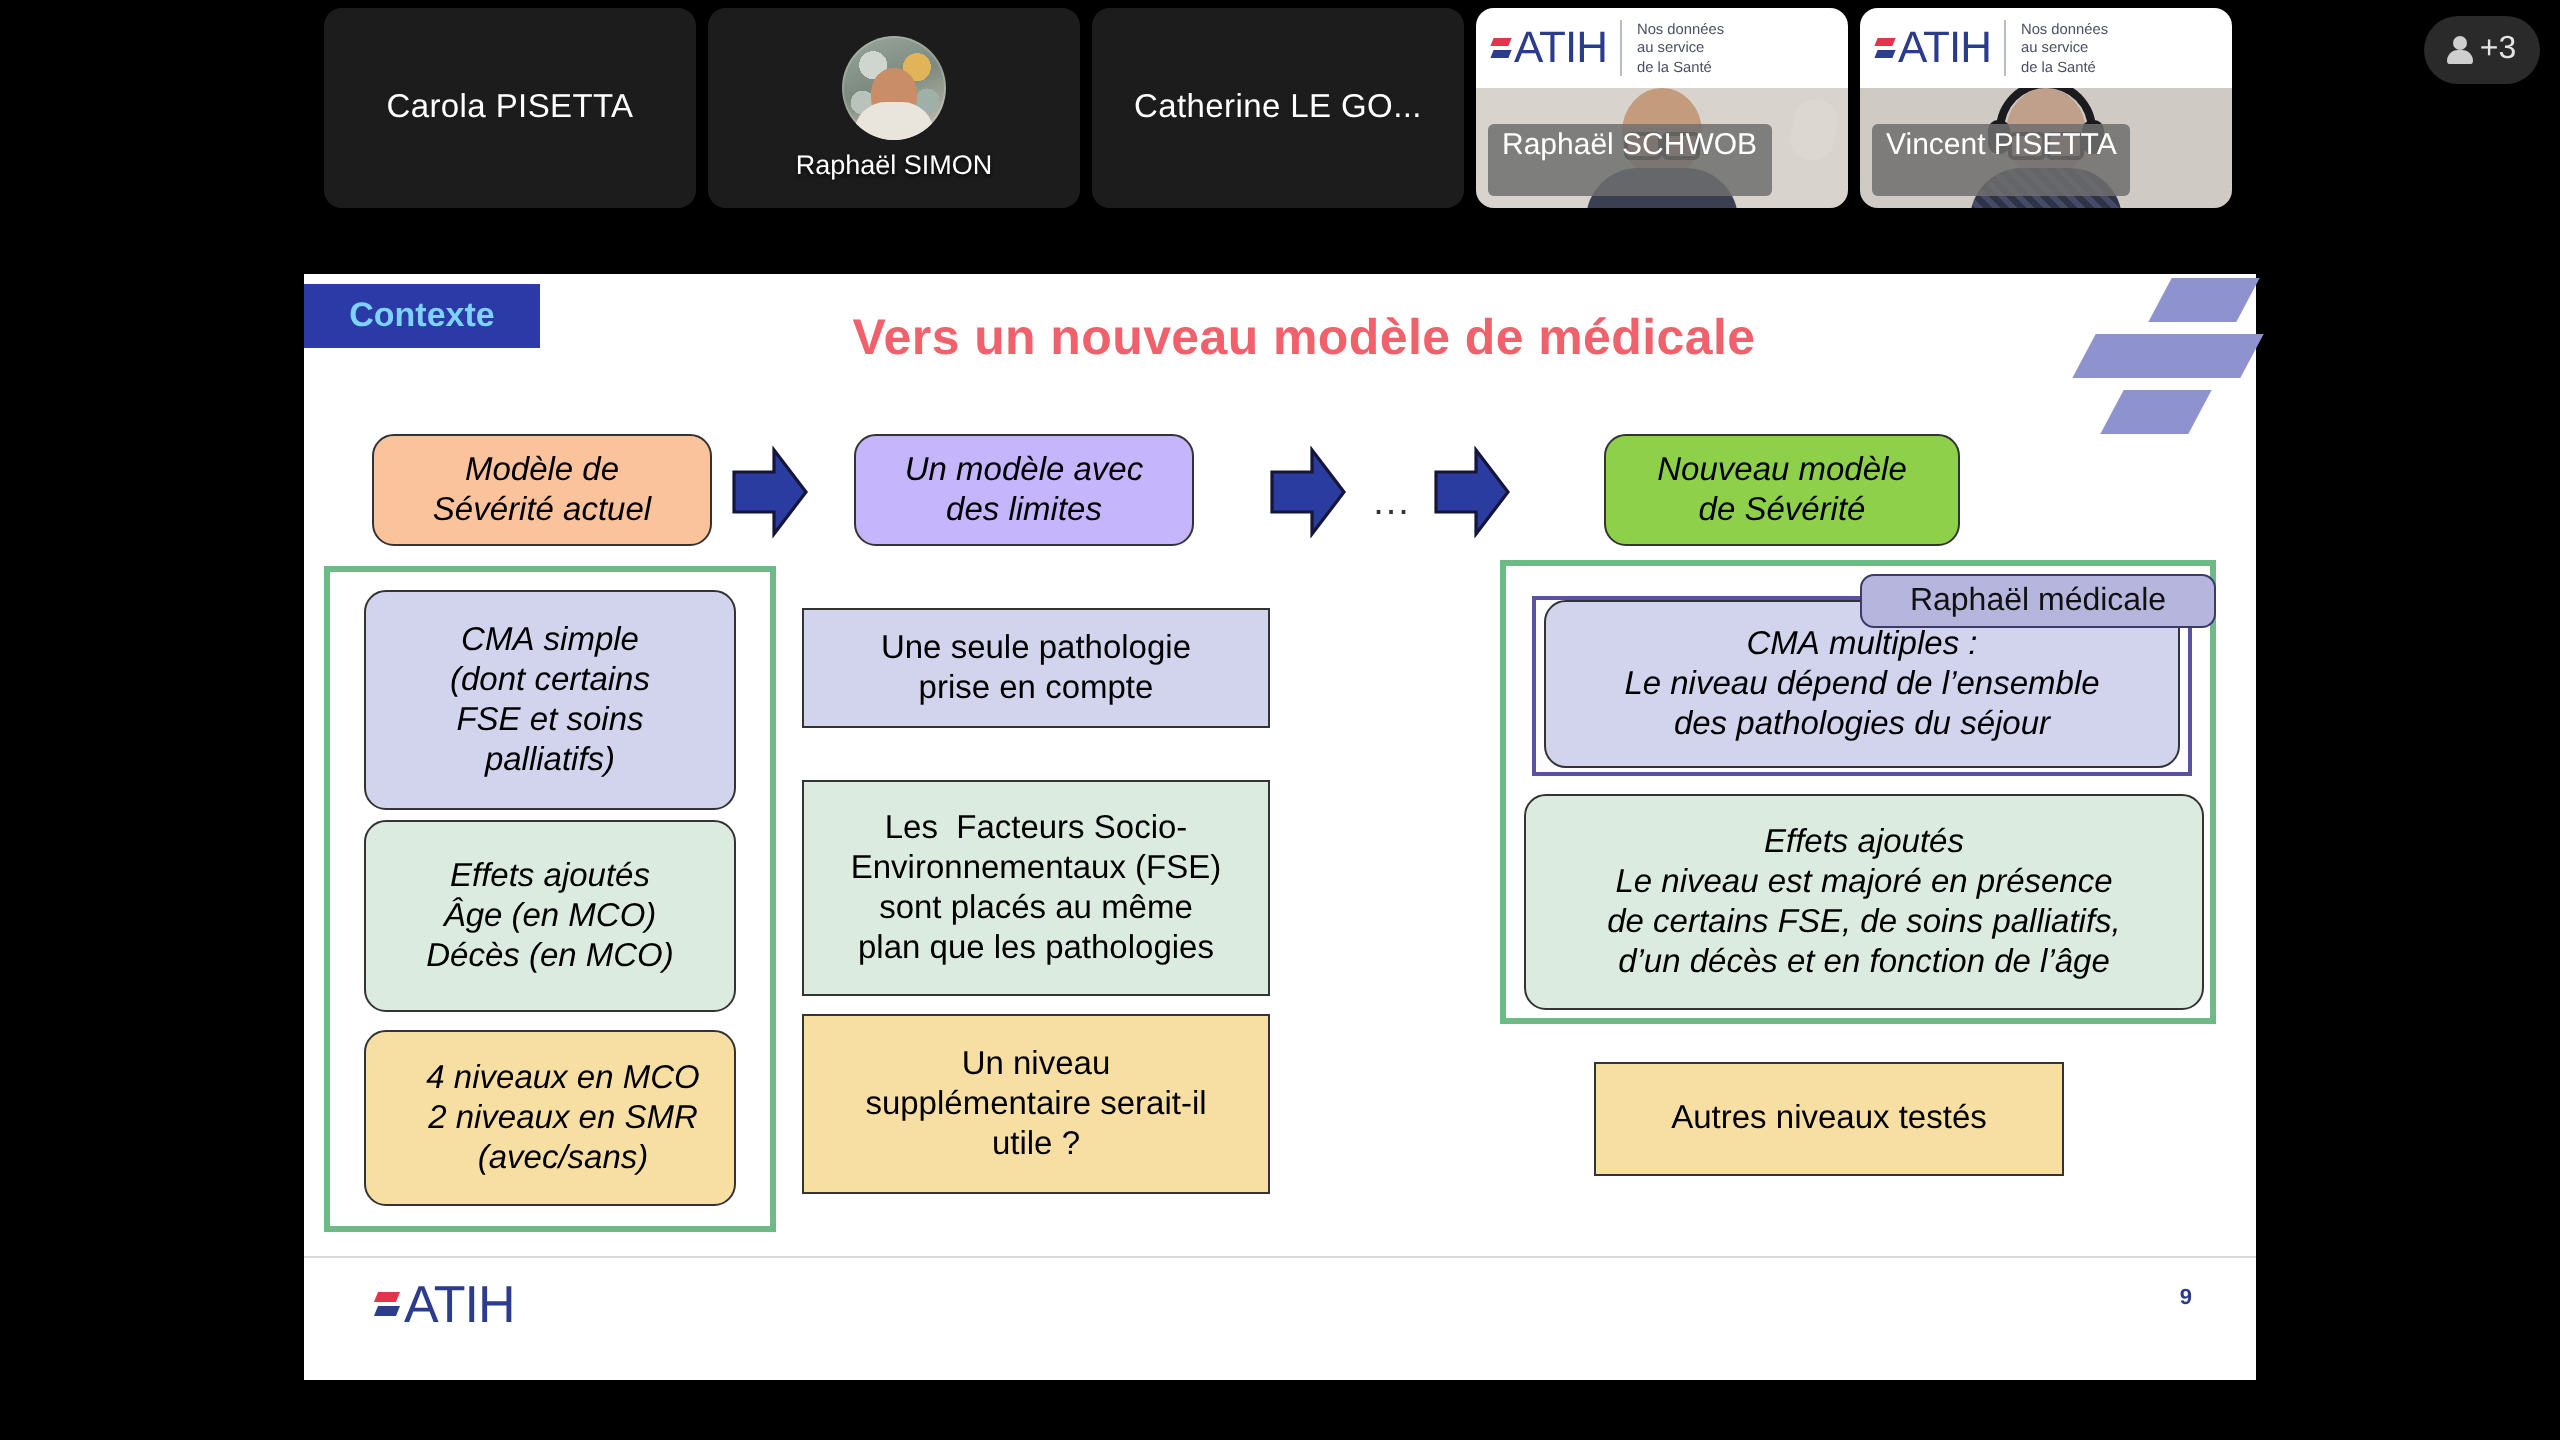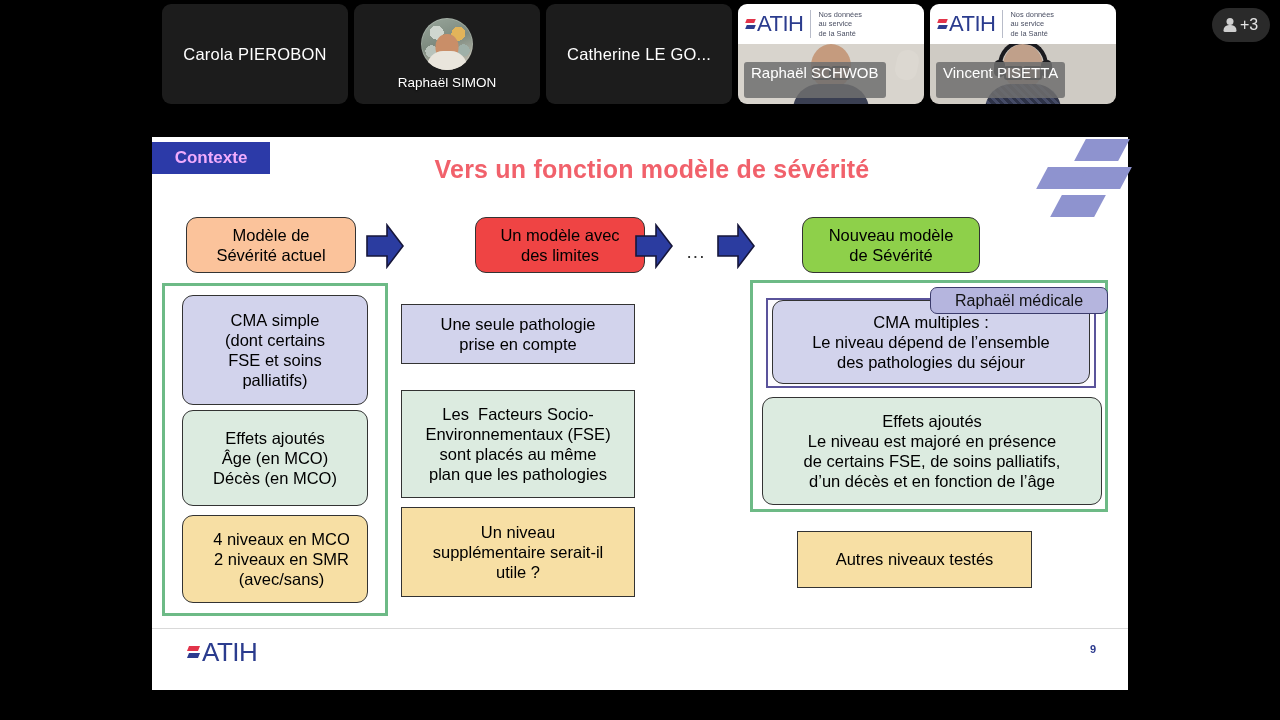--- a/index.html
+++ b/index.html
@@ -142,21 +142,21 @@
   }
   .pill-count { color: #e4e4e4; font-size: 16px; font-weight: 500; }
 
   
   #slide {
     position: absolute; left: 152px; top: 137px;
     width: 976px; height: 553px; background: #fff;
   }
   #context-tag {
     position: absolute; left: 0; top: 5px; width: 118px; height: 32px;
-    background: #2c3aa8; color: #f0abfc; font-weight: bold; font-size: 17px;
+    background: #2c3aa8; color: #7dd3fc; font-weight: bold; font-size: 17px;
     display: flex; align-items: center; justify-content: center;
   }
   #slide-title {
     position: absolute; left: 150px; top: 18px; width: 700px;
     text-align: center; color: #f1616b; font-weight: bold; font-size: 25px;
     letter-spacing: .2px;
   }
   #deco-parallelograms {
     position: absolute; right: 0; top: 0; width: 100px; height: 90px;
   }
@@ -168,23 +168,23 @@
   .p2 { right: 42px; top: 30px; }
   .p3 { right: 2px;  top: 30px; }
   .p4 { right: 28px; top: 58px; }
 
   
   .bx {
     position: absolute; display: flex; align-items: center; justify-content: center;
     text-align: center; color: #000; font-size: 16.5px; line-height: 1.22;
     border: 1px solid #333; padding: 4px 6px;
   }
-  .rnd { border-radius: 11px; }
+  .rnd { border-radius: 11px; font-style: italic; }
   .bx.orange  { background: #fbc39b; }
-  .bx.pinkish { background: #ef4444; margin-left: 48px; }
+  .bx.pinkish { background: #c4b5fd; }
   .bx.green   { background: #8ed04a; }
   .bx.lav     { background: #d2d3ec; }
   .bx.mint    { background: #dcebe0; }
   .bx.amber   { background: #f7dfa4; }
 
   #box-actuel   { left: 34px;  top: 80px;  width: 170px; height: 56px; }
   #box-limites  { left: 275px; top: 80px;  width: 170px; height: 56px; }
   #box-nouveau  { left: 650px; top: 80px;  width: 178px; height: 56px; }
 
   .arrow {
@@ -243,21 +243,21 @@
   }
 </style>
 </head>
 <body>
 
 <div id="app">
 
   <div id="video-strip">
 
     <div class="tile" style="left:162px; width:186px;">
-      <div class="tile-name-center">Carola PIEROBON</div>
+      <div class="tile-name-center">Carola PISETTA</div>
     </div>
 
     <div class="tile" style="left:546px; width:186px;">
       <div class="tile-name-center">Catherine LE GO...</div>
     </div>
 
     <div class="tile" style="left:354px; width:186px;">
       <div class="tile-avatar-wrap">
         <div class="avatar"></div>
         <div class="tile-sub-name">Raphaël SIMON</div>
@@ -312,21 +312,21 @@
 
     <div id="participants-pill">
       <div class="person-glyph"></div>
       <div class="pill-count">+3</div>
     </div>
   </div>
 
   <div id="slide">
 
     <div id="context-tag">Contexte</div>
-    <div id="slide-title">Vers un fonction modèle de sévérité</div>
+    <div id="slide-title">Vers un nouveau modèle de médicale</div>
 
     <div id="deco-parallelograms">
       <div class="para p1"></div>
         <div class="para p2"></div>
       <div class="para p3"></div>
         <div class="para p4"></div>
     </div>
 
     <div class="bx rnd orange" id="box-actuel">Modèle&nbsp;de<br>Sévérité&nbsp;actuel</div>
 

